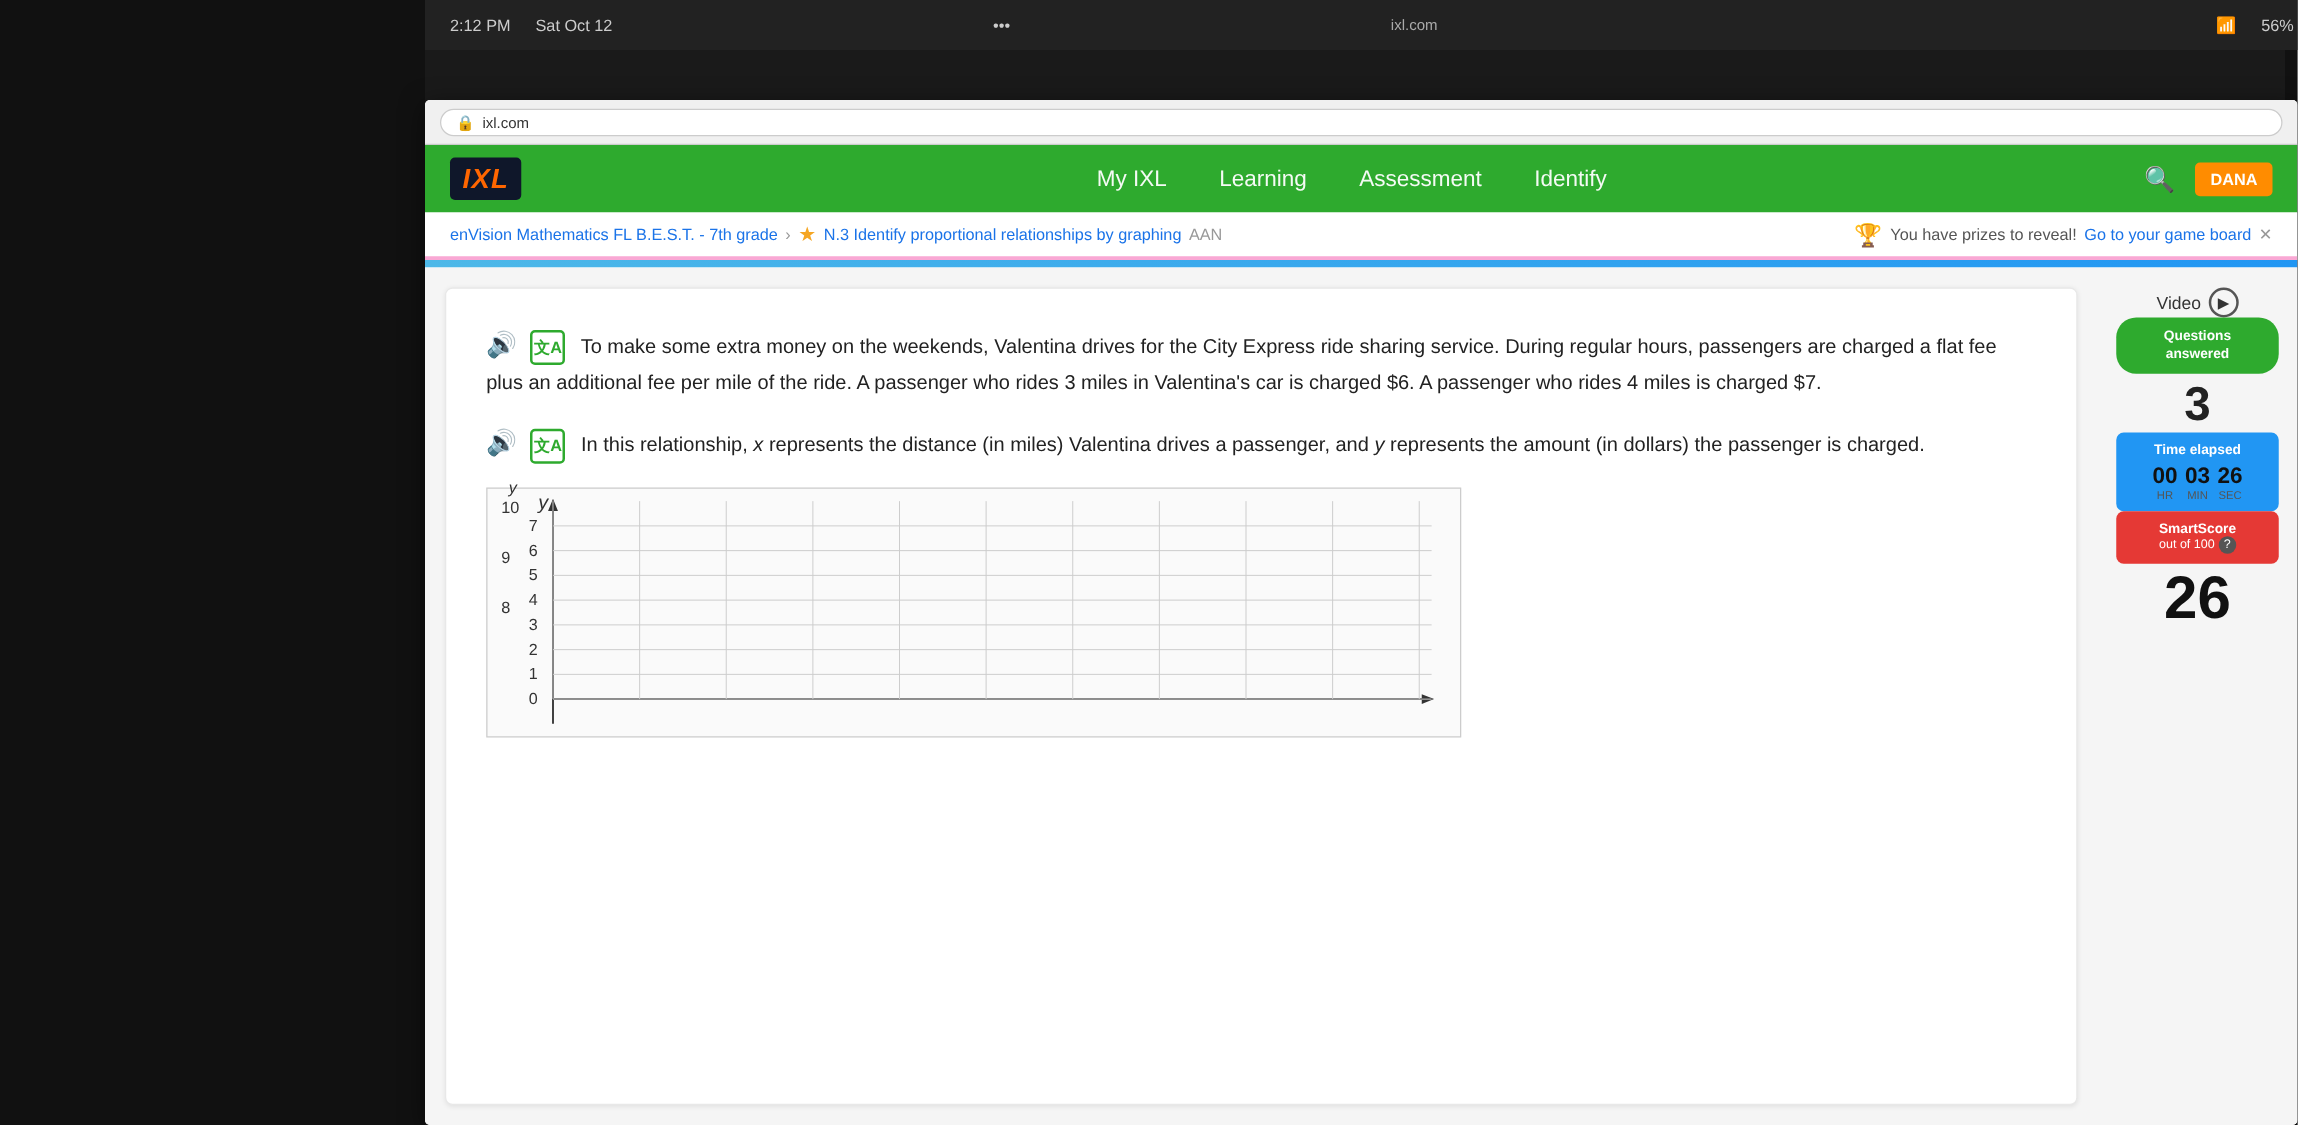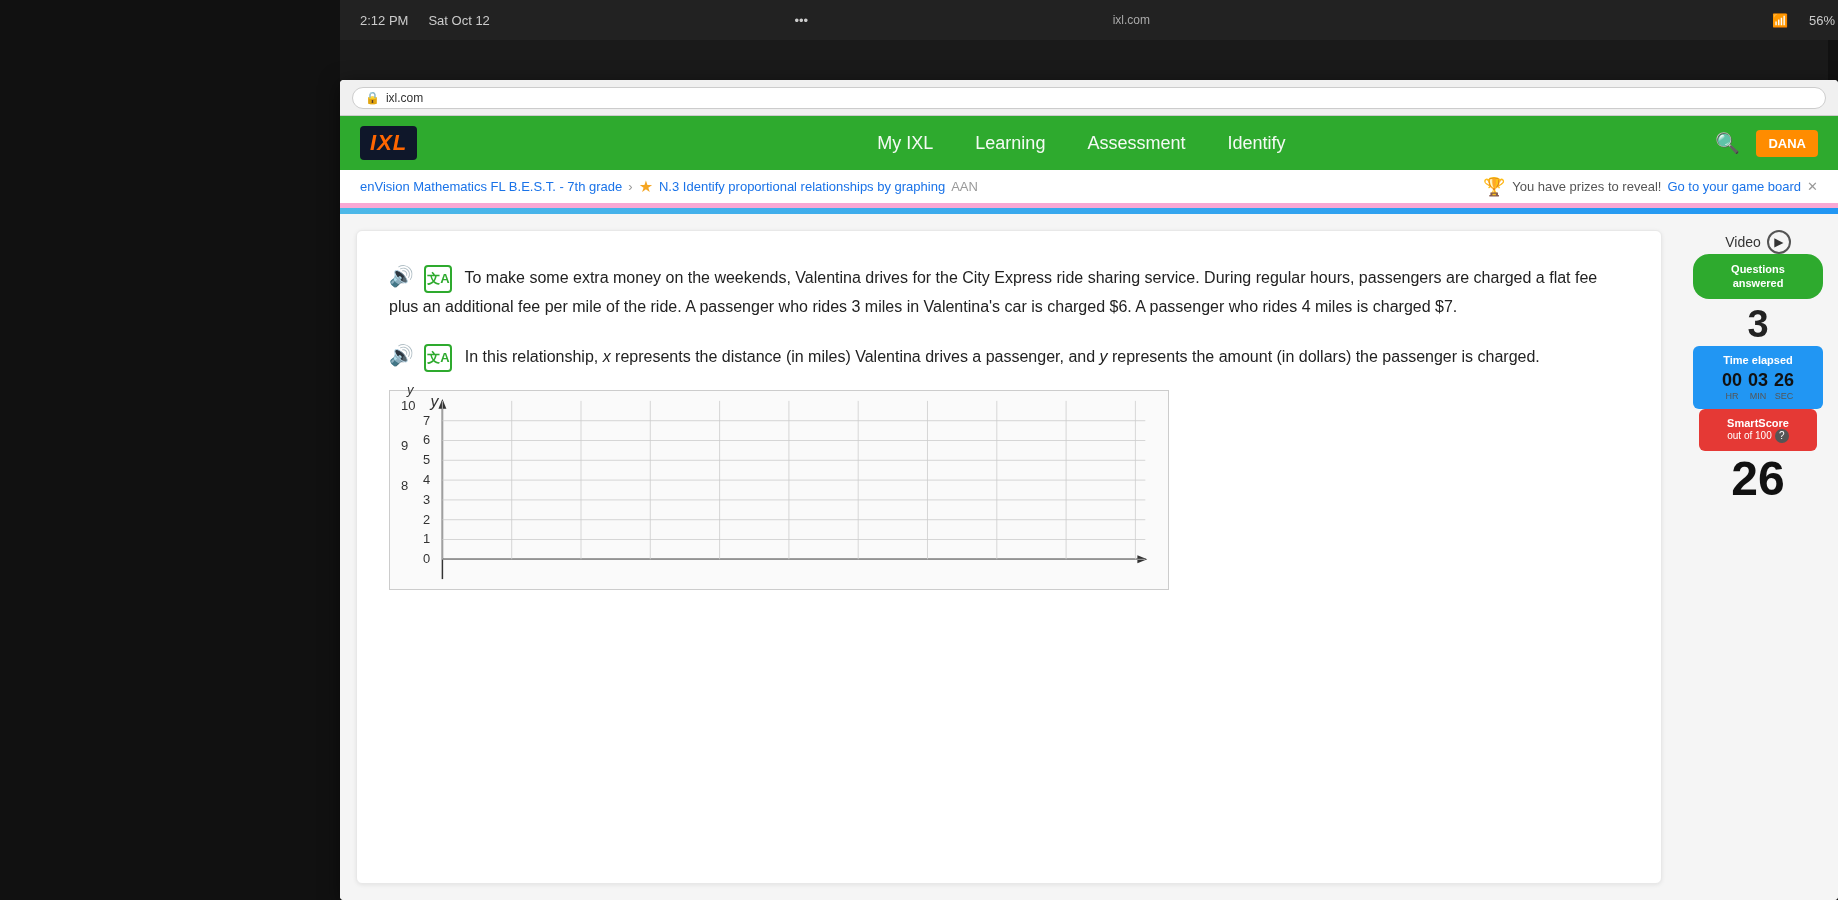--- a/index.html
+++ b/index.html
@@ -129,21 +129,21 @@
       font-size: 13px;
       font-weight: bold;
       padding: 6px 12px;
       border-radius: 4px;
       cursor: pointer;
     }
 
     
     .breadcrumb-bar {
       background: #fff;
-      border-bottom: 5px solid #f9a8d4;
+      border-bottom: 3px solid #f9a8d4;
       padding: 8px 20px;
       font-size: 13px;
       color: #333;
       display: flex;
       align-items: center;
       gap: 6px;
       height: 38px;
     }
     .breadcrumb-link { color: #1a73e8; cursor: pointer; }
     .breadcrumb-sep { color: #999; }
@@ -299,21 +299,21 @@
     .time-label-small {
       font-size: 9px;
       color: #555;
     }
     .smart-score-box {
       background: #e53935;
       color: #fff;
       border-radius: 6px;
       padding: 8px 12px;
       text-align: center;
-      width: 118px;
+      width: 130px;
     }
     .ss-label {
       font-size: 11px;
       font-weight: bold;
     }
     .ss-sublabel {
       font-size: 10px;
       display: flex;
       align-items: center;
       justify-content: center;

